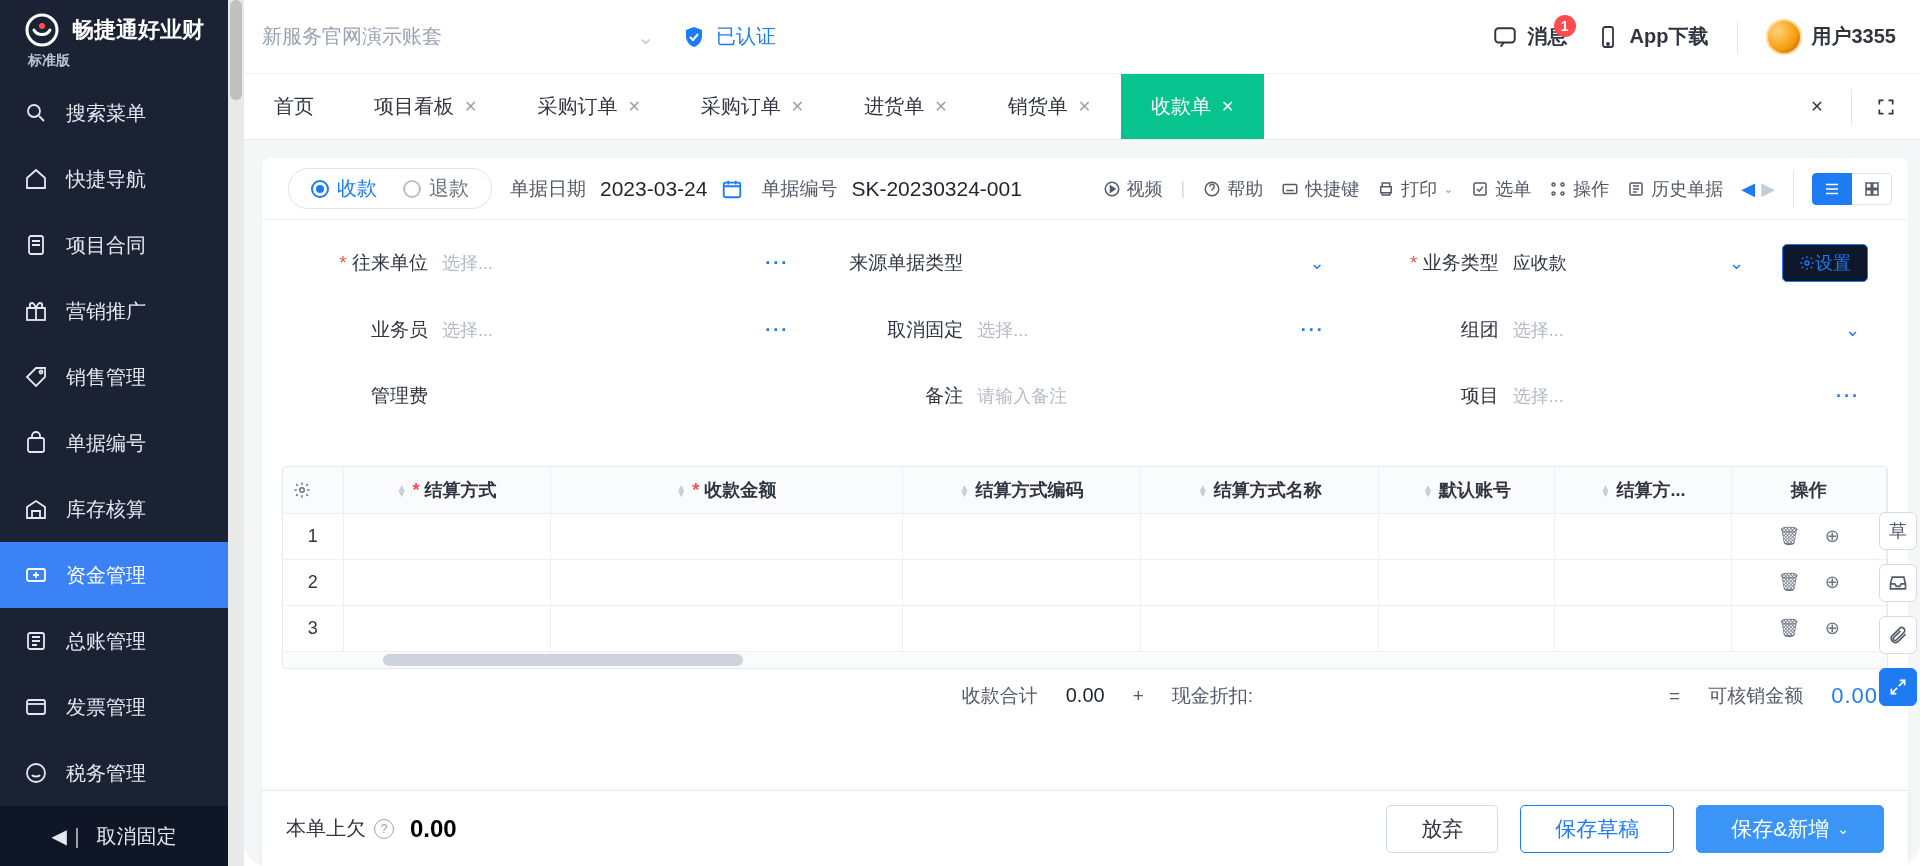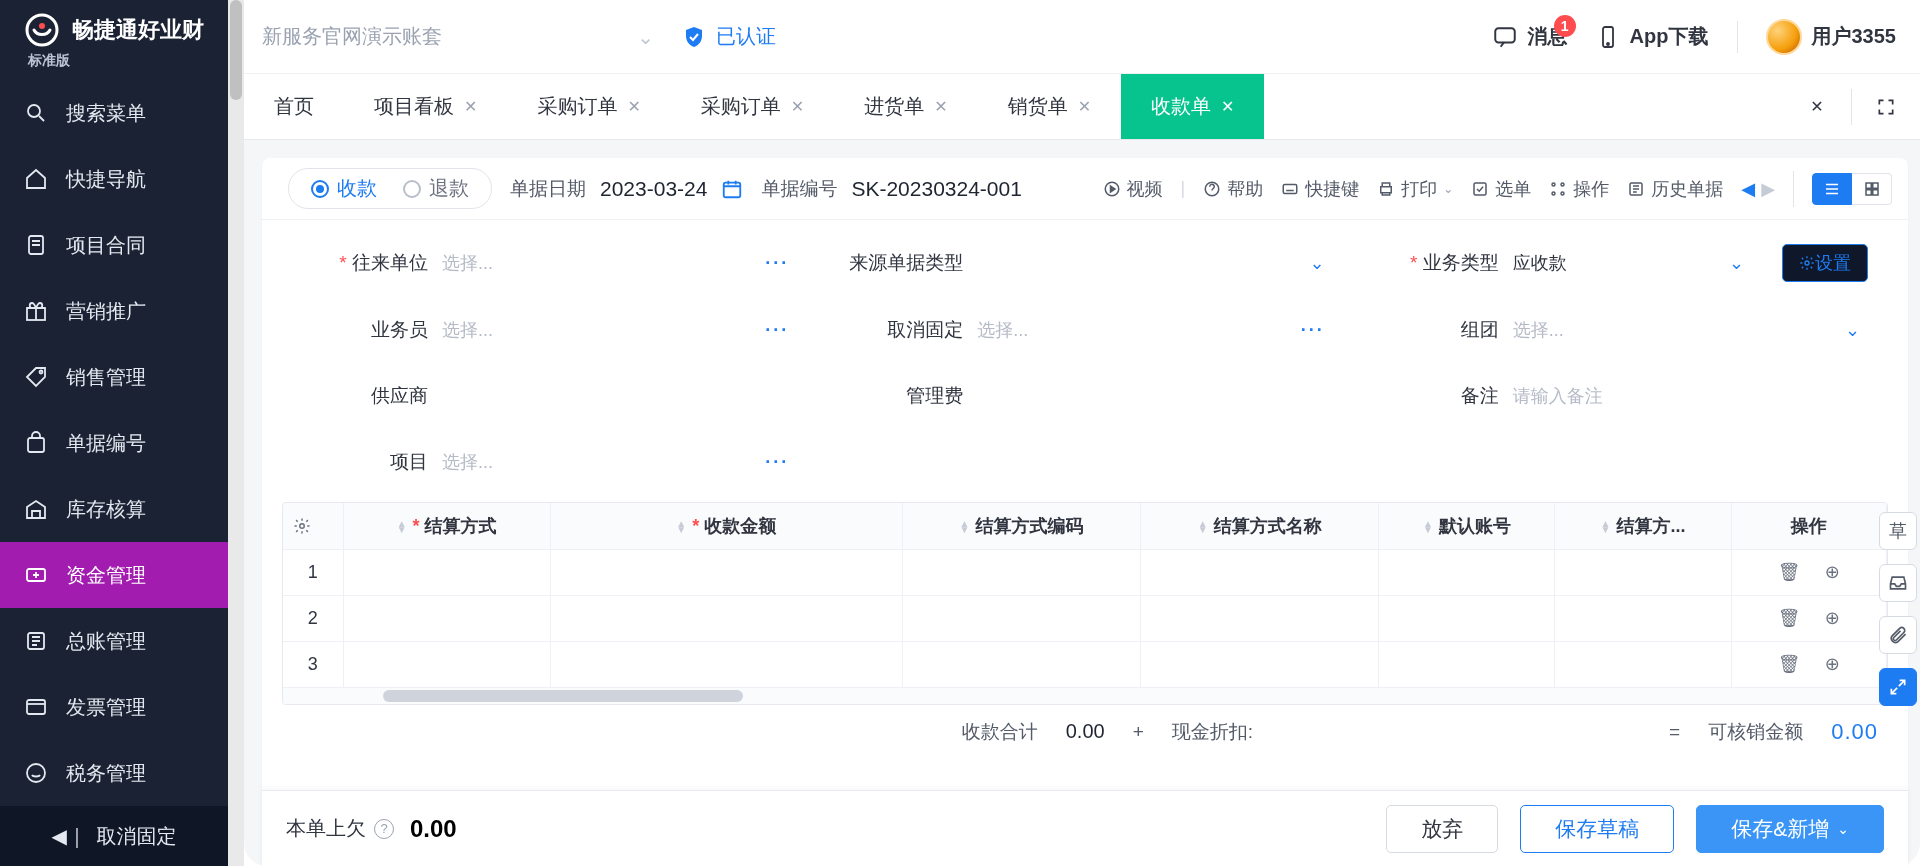--- a/index.html
+++ b/index.html
@@ -12,21 +12,21 @@
 .main { position:absolute; left:244px; top:0; right:0; height:866px; background:#f5f6f8; display:flex; flex-direction:column;border-radius:23px; }
 
 
 .brand { display:flex; align-items:center; gap:12px; padding:12px 20px 4px 24px; }
 .brand-logo { width:36px; height:36px; display:flex; align-items:center; justify-content:center; }
 .brand-logo svg { width:36px; height:36px; }
 .brand-text { font-size:22px; font-weight:700; }
 .edition { font-size:14px; color:#bcc4d4; padding:0 0 10px 28px; font-weight:700; }
 .nav { display:flex; flex-direction:column; }
 .nav-item { display:flex; align-items:center; gap:18px; padding:0 24px; height:66px; color:#e4e8f0; font-size:20px; cursor:pointer; }
-.nav-item.active { background:#a21caf; color:#fff; }
+.nav-item.active { background:#3b82f6; color:#fff; }
 .nav-icon { width:24px; height:24px; display:flex; align-items:center; justify-content:center; }
 .nav-icon svg { width:24px; height:24px; stroke:#e4e8f0; fill:none; stroke-width:1.8; }
 .nav-item.active .nav-icon svg { stroke:#fff; }
 .unpin { position:absolute; left:0; bottom:0; width:228px; height:60px; background:#0f1626; display:flex; align-items:center; justify-content:center; gap:10px; font-size:20px; color:#e4e8f0; cursor:pointer; }
 
 
 .topbar { height:74px; background:#fff; display:flex; align-items:center; padding:0 24px 0 18px; border-bottom:1px solid #eef0f3; }
 .tenant { display:flex; align-items:center; gap:12px; color:#9aa2b1; font-size:20px; width:420px; }
 .tenant .chev { color:#c2c7d1; font-size:20px; margin-left:auto; margin-right:28px; }
 .verified { display:flex; align-items:center; gap:10px; color:#1e7cf2; font-size:20px; }
@@ -471,24 +471,20 @@
               </div>
             </div>
           <div class="field">
               <span class="flabel">组团</span>
               <div class="finput">
                 <span>选择...</span>
                 <span class="chev2">⌄</span>
               </div>
             </div>
 
-          <div class="field">
-              <span class="flabel">供应商</span>
-              <div class="finput"></div>
-            </div>
           <div class="field">
               <span class="flabel">管理费</span>
               <div class="finput"></div>
             </div>
           <div class="field">
               <span class="flabel">备注</span>
               <div class="finput">
                 <span>请输入备注</span>
               </div>
             </div>

